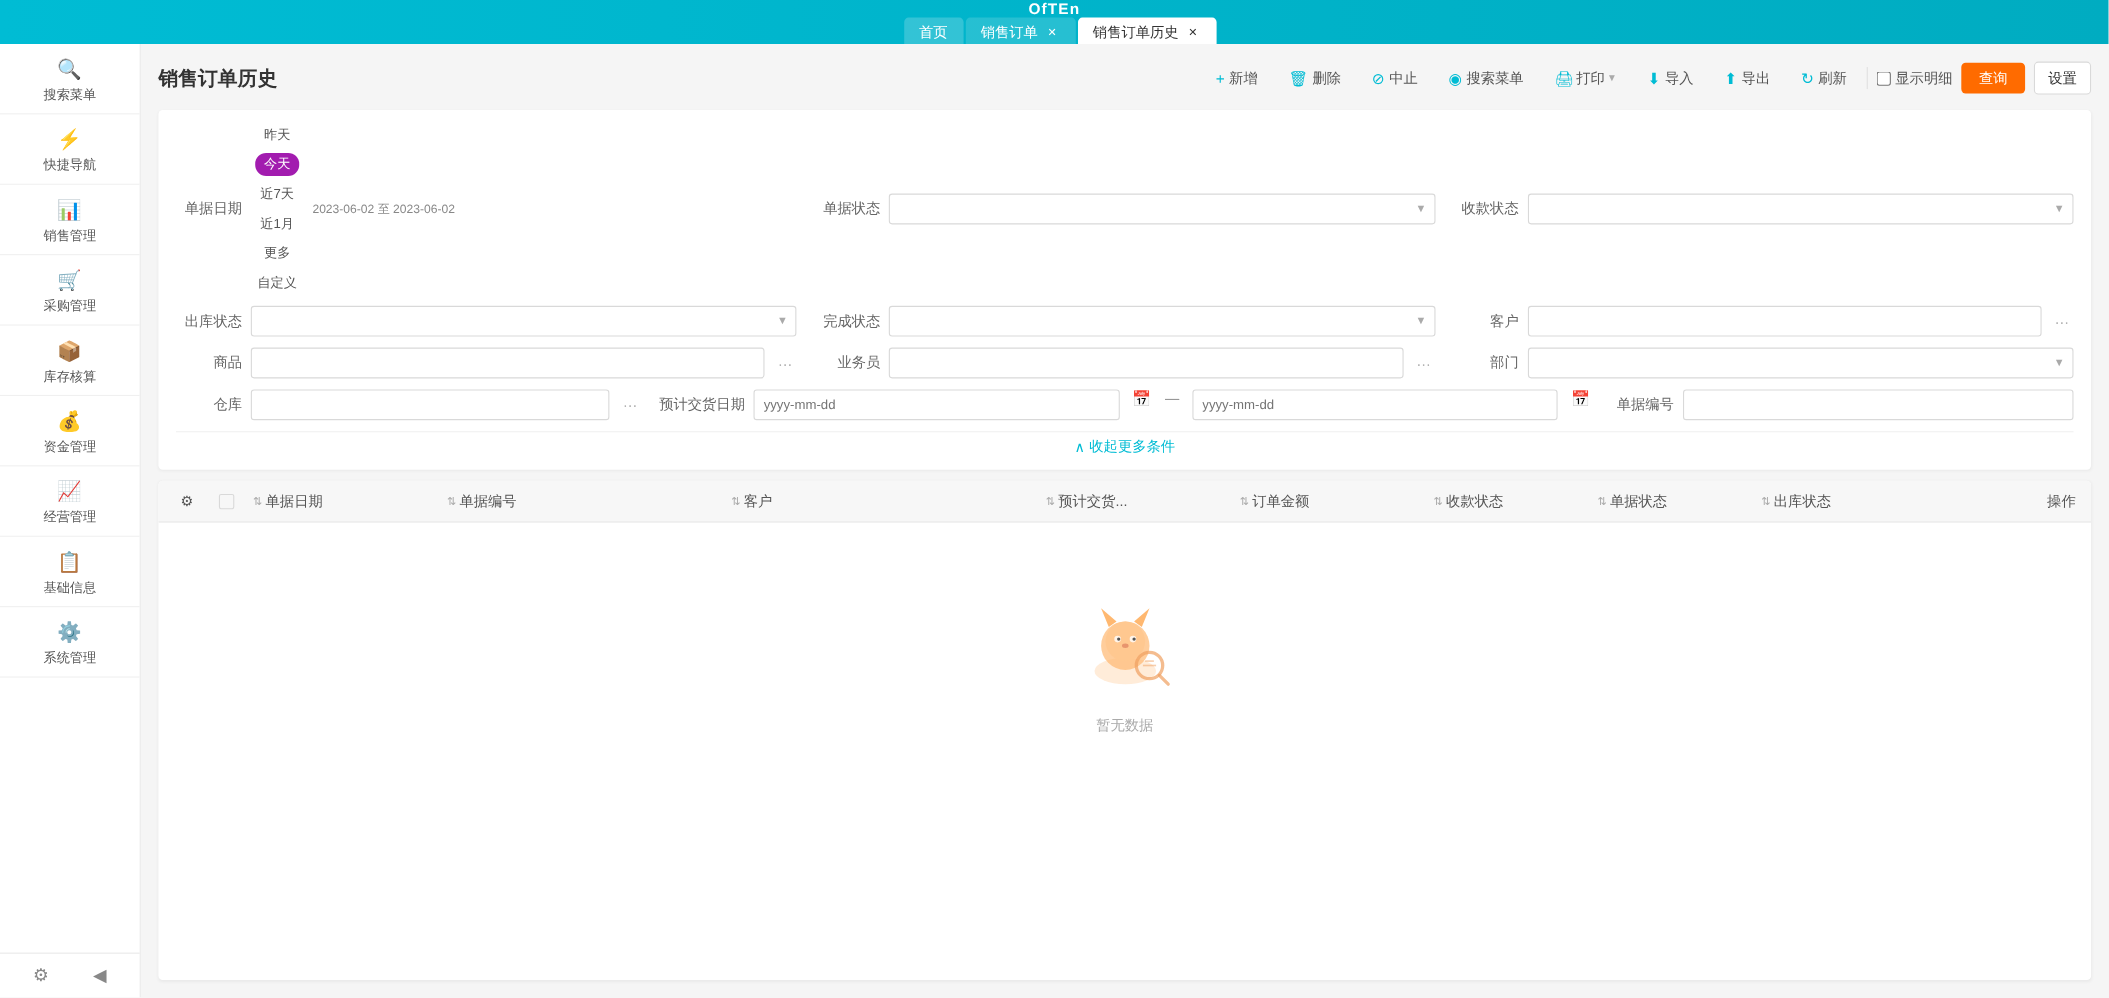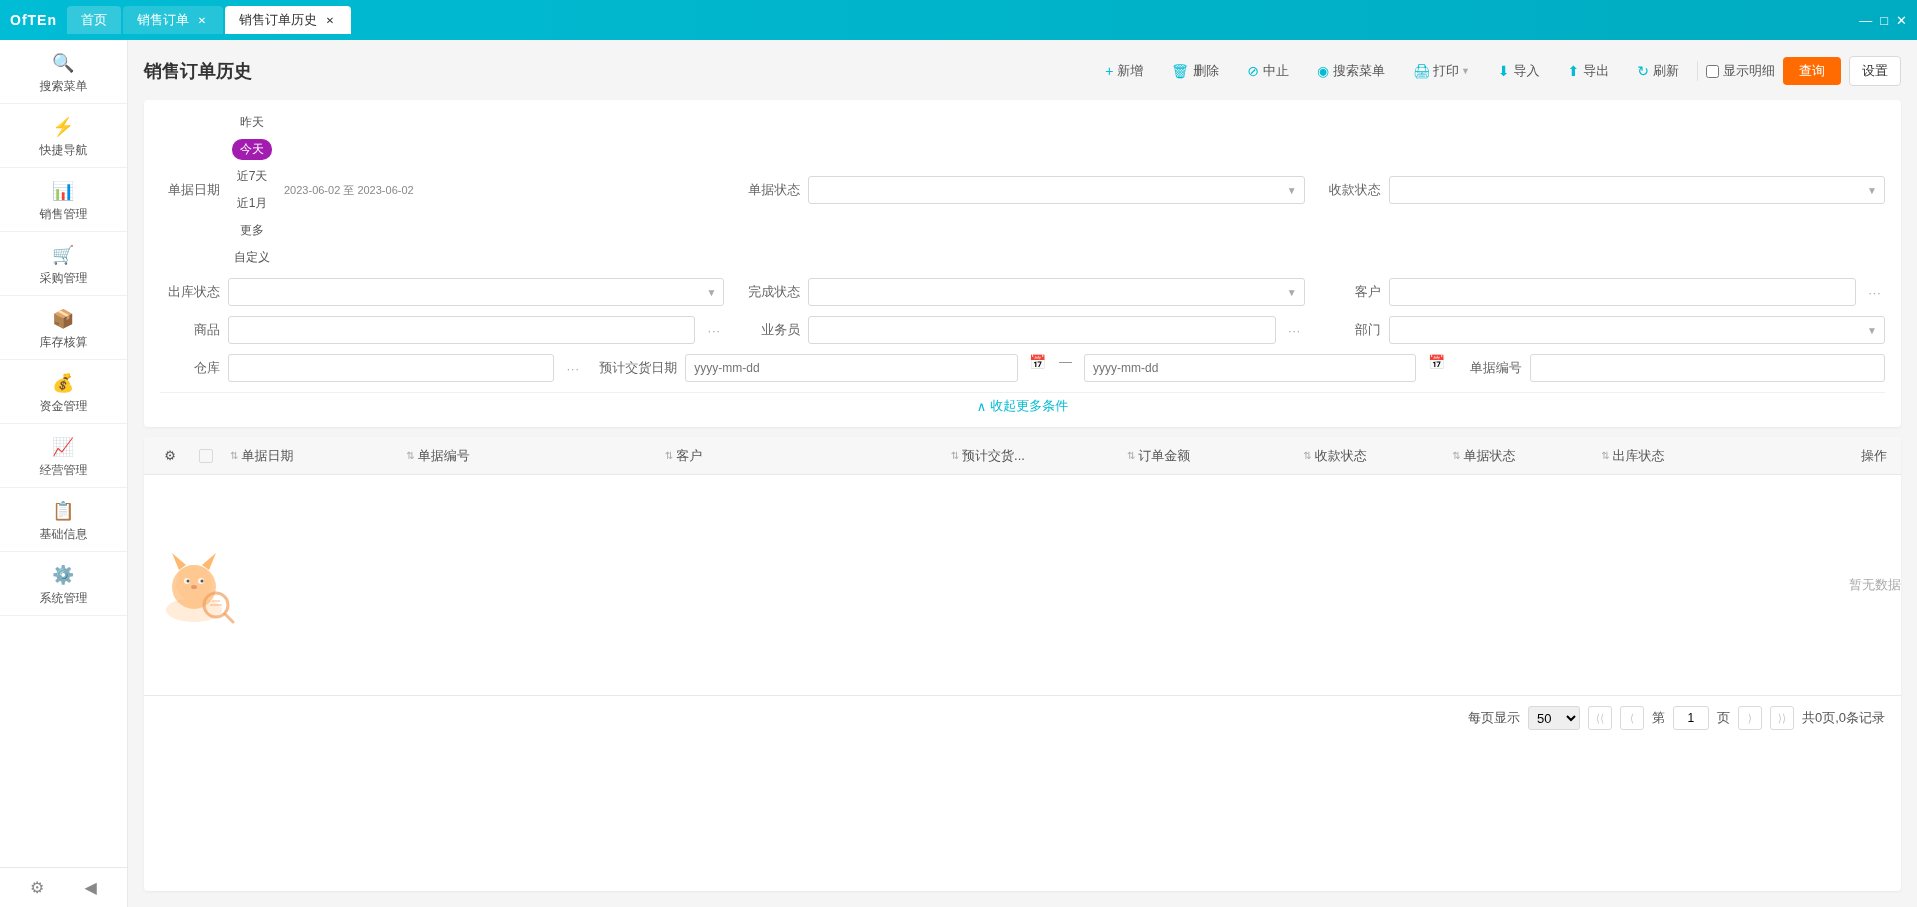--- a/index.html
+++ b/index.html
@@ -7,20 +7,21 @@
     
     
     .top-bar {
       height: 40px;
       background: linear-gradient(90deg, #00bcd4, #00acc1);
       display: flex;
       align-items: center;
       padding: 0 10px;
       color: white;
       flex-shrink: 0;
+      flex-direction: column;
     }
     .tabs-container {
       display: flex;
       align-items: center;
       flex: 1;
       gap: 2px;
       margin-left: 10px;
     }
     .tab {
       height: 28px;
@@ -304,24 +305,25 @@
     .th-customer { flex: 2; }
     .th-delivery { flex: 1.2; }
     .th-amount { flex: 1.2; }
     .th-receipt { flex: 1; }
     .th-bill { flex: 1; }
     .th-stock { flex: 1; }
     .th-action { flex: 1; text-align: right; justify-content: flex-end; }
     
     .empty-state {
       display: flex;
+      flex-direction: column;
       align-items: center;
       justify-content: space-between;
       padding: 60px 0;
-      gap: 32px;
+      gap: 16px;
     }
     .empty-icon {
       width: 100px;
       height: 100px;
       position: relative;
     }
     .empty-text { color: #aaa; font-size: 13px; }
 
     
     .pagination {
@@ -659,35 +661,16 @@
             <circle cx="72" cy="70" r="12" fill="none" stroke="#f0a060" stroke-width="3" opacity="0.7"></circle>
             <line x1="81" y1="79" x2="89" y2="87" stroke="#f0a060" stroke-width="3" stroke-linecap="round" opacity="0.7"></line>
 
             <line x1="68" y1="66" x2="76" y2="66" stroke="#f0a060" stroke-width="1.5" opacity="0.5"></line>
             <line x1="66" y1="70" x2="78" y2="70" opacity="0.5" stroke="#f0a060" stroke-width="1.5"></line>
           </svg>
         </div>
         <span class="empty-text">暂无数据</span>
       </div>
 
-      <div class="pagination">
-        <span>每页显示</span>
-        <div style="position:relative; display:inline-block;">
-          <select class="page-size-select">
-            <option>10</option>
-            <option>20</option>
-            <option selected="">50</option>
-            <option>100</option>
-          </select>
-        </div>
-        <div class="page-btn disabled">⟨⟨</div>
-        <div class="page-btn disabled">⟨</div>
-        <span>第</span>
-        <input class="page-input" value="1" style="">
-        <span>页</span>
-        <div class="page-btn disabled">⟩</div>
-        <div class="page-btn disabled">⟩⟩</div>
-        <span>共0页,0条记录</span>
-      </div>
     </div>
 
   </div>
 </div>
 
 </body></html>

